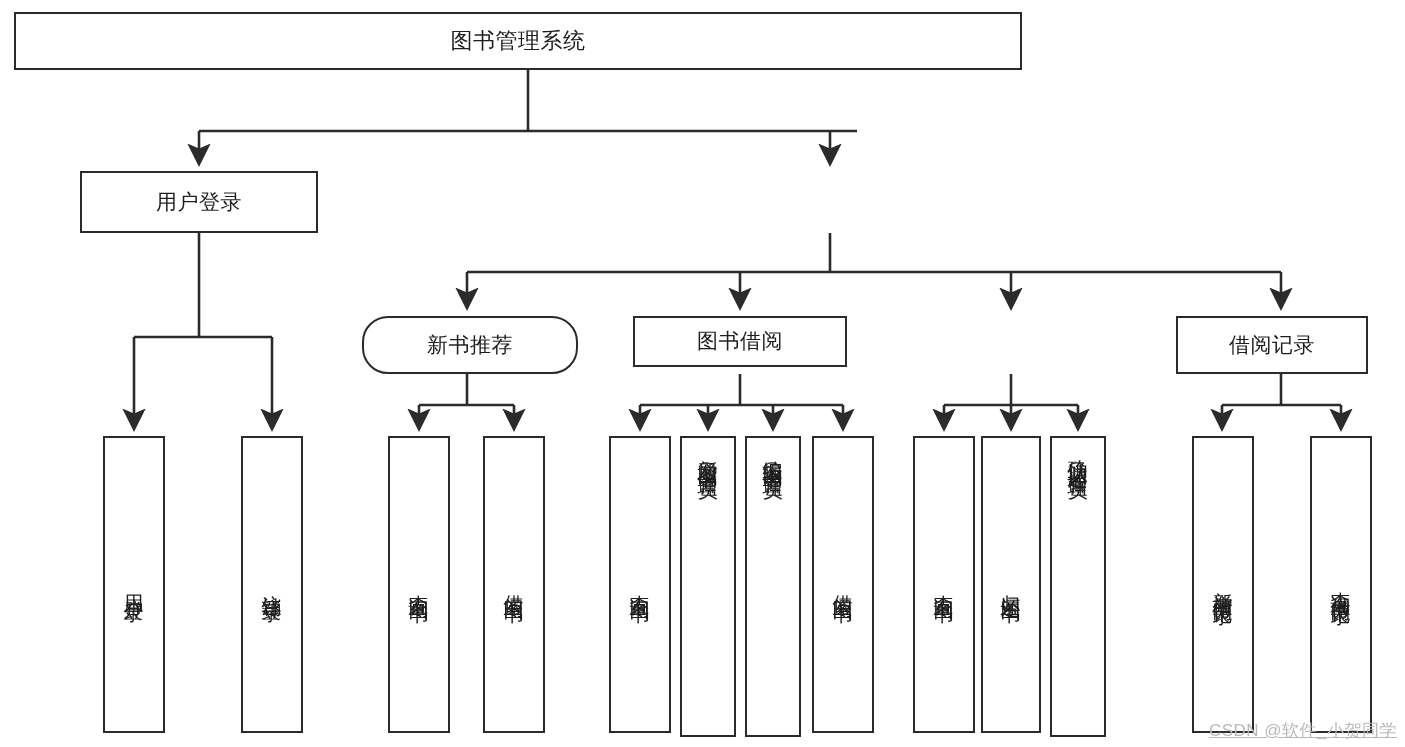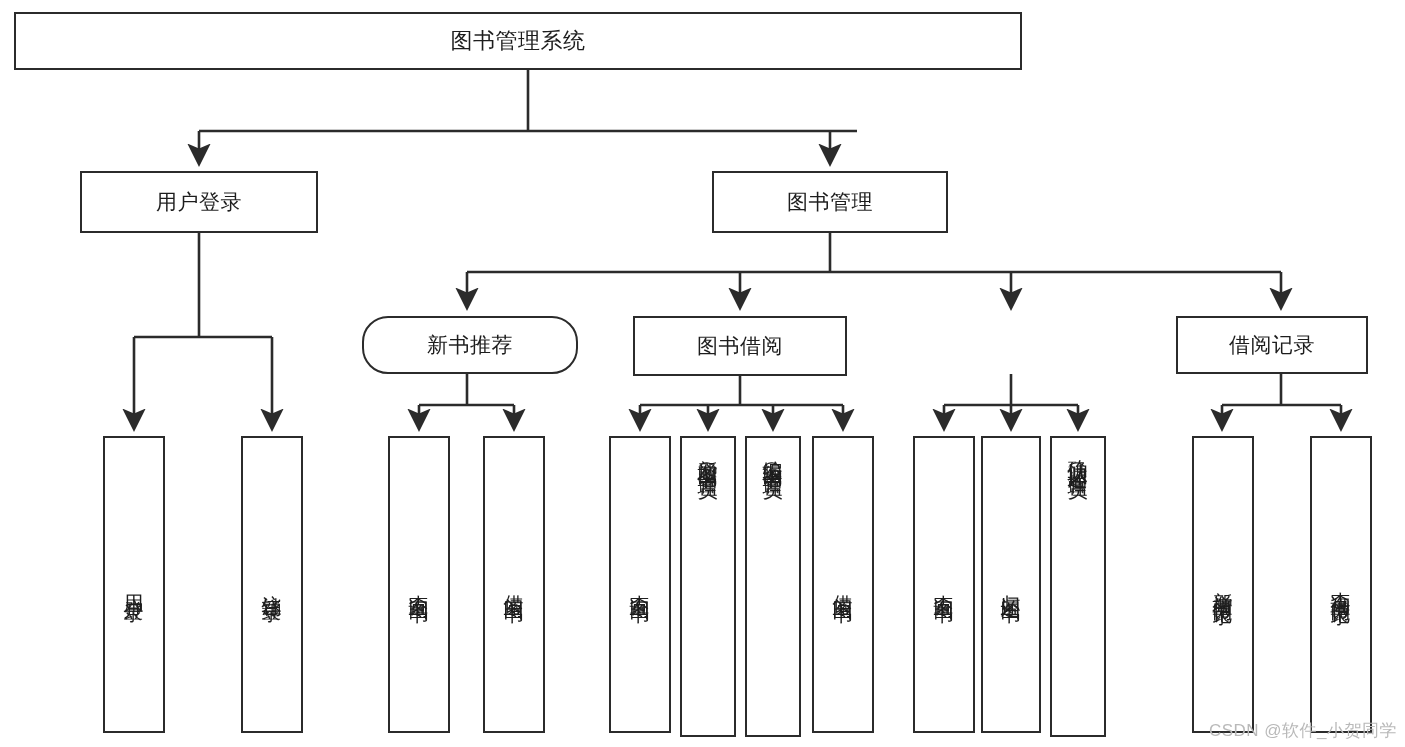--- a/index.html
+++ b/index.html
@@ -62,20 +62,21 @@
     padding-top: 0;
   }
   #watermark {
     position: absolute;
     right: 8px;
     bottom: 5px;
     font-size: 17px;
     color: #b9b9b9;
     letter-spacing: 0.5px;
     white-space: nowrap;
+    text-decoration: underline;
   }
 </style>
 </head>
 <body>
 
 <div id="canvas">
 
   <svg id="wires" viewBox="0 0 1405 747" xmlns="http://www.w3.org/2000/svg">
     <defs>
       <marker id="arrow" viewBox="0 0 12 12" refX="10" refY="6" markerWidth="9" markerHeight="9" orient="auto-start-reverse">
@@ -126,28 +127,25 @@
     </g>
   </svg>
 
   <div class="node horiz root" style="left:14px; top:12px; width:1008px; height:58px;">
     <span class="label">图书管理系统</span>
   </div>
 
   <div class="node horiz" style="left:80px; top:171px; width:238px; height:62px;">
     <span class="label">用户登录</span>
   </div>
-  <div class="node horiz" style="left:712px; top:171px; width:236px; height:62px;">
-    <span class="label">图书管理</span>
-  </div>
 
   <div class="node horiz" style="left:362px; top:316px; width:216px; height:58px;border-radius:26px;">
     <span class="label">新书推荐</span>
   </div>
-  <div class="node horiz" style="left:633px; top:316px; width:214px; height:60px;">
+  <div class="node horiz" style="left:633px; top:316px; width:214px; height:51px;">
     <span class="label">图书借阅</span>
   </div>
   <div class="node horiz" style="left:1176px; top:316px; width:192px; height:58px;">
     <span class="label">借阅记录</span>
   </div>
 
   <div class="node vert center" style="left:103px; top:436px; width:62px; height:297px;">
     <span class="label">用户登录</span>
   </div>
   <div class="node vert center" style="left:241px; top:436px; width:62px; height:297px;">

